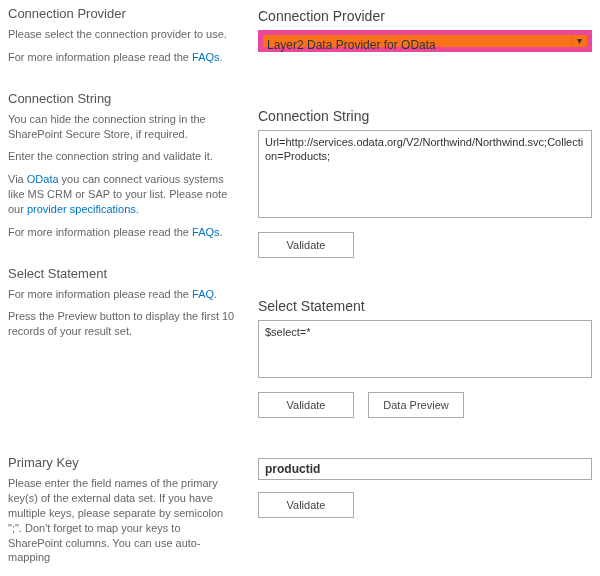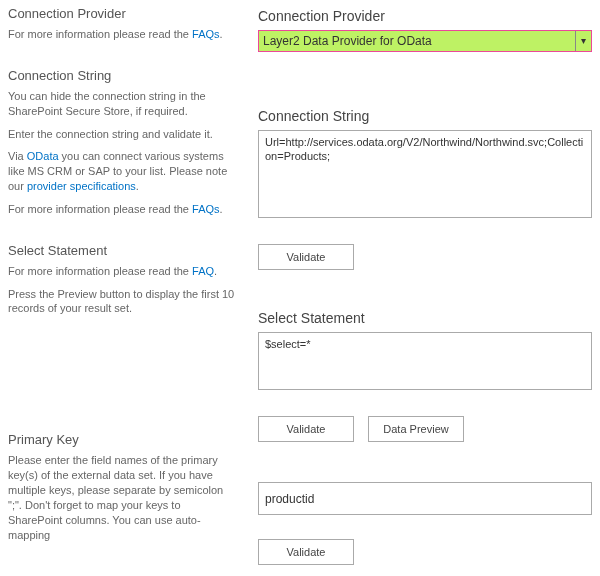--- a/index.html
+++ b/index.html
@@ -41,25 +41,25 @@
   .link { color: #0072c6; text-decoration: none; text-align: right; }
   .right-heading {
     font-size: 14px;
     color: #444;
     margin-bottom: 6px;
     font-weight: 400;
   }
   .select-box {
     width: 100%;
     height: 22px;
-    border: 1px solid #ec4899;
+    border: 5px solid #ec4899;
     font-size: 12px;
     padding: 1px 4px 1px 4px;
     position: relative;
-    background: #bef264;
+    background: #f97316;
     line-height: 18px;
     color: #333;
   }
   .select-arrow {
     position: absolute;
     right: 0; top: 0; bottom: 0;
     width: 16px;
     border-left: 1px solid #888;
     display: flex; align-items: center; justify-content: center;
     font-size: 10px;
@@ -72,28 +72,29 @@
     padding: 4px 6px;
     resize: none;
     font-family: inherit;
     color: #333;
     line-height: 1.3;
   }
   .ta-conn { height: 88px; }
   .ta-sel  { height: 58px; }
   .input-box {
     width: 100%;
-    height: 33px;
+    height: 22px;
     border: 1px solid #aaa;
     font-size: 12px;
     padding: 2px 6px;
     font-family: inherit;
     color: #333;
+    font-weight: bold;
   }
-  .btn-row { margin-top: 24px; display: flex; gap: 14px; }
+  .btn-row { margin-top: 12px; display: flex; gap: 14px; }
   .btn {
     min-width: 96px;
     height: 26px;
     border: 1px solid #aaa;
     background: #fff;
     font-size: 11px;
     color: #444;
     padding: 0 14px;
     cursor: pointer;
     font-family: inherit;
@@ -102,20 +103,21 @@
 </style>
 </head>
 <body>
 
 <div class="container">
 
   <div class="left-col">
 
     <div class="section-l">
       <div class="left-heading">Connection Provider</div>
+      <div class="left-text">Please select the connection provider to use.</div>
       <div class="left-text">
         <span>For more information please read the </span><a href="#" class="link">FAQs</a><span>.</span>
       </div>
     </div>
 
     <div class="section-l">
       <div class="left-heading">Connection String</div>
       <div class="left-text">You can hide the connection string in the SharePoint Secure Store, if required.</div>
       <div class="left-text">Enter the connection string and validate it.</div>
       <div class="left-text">

